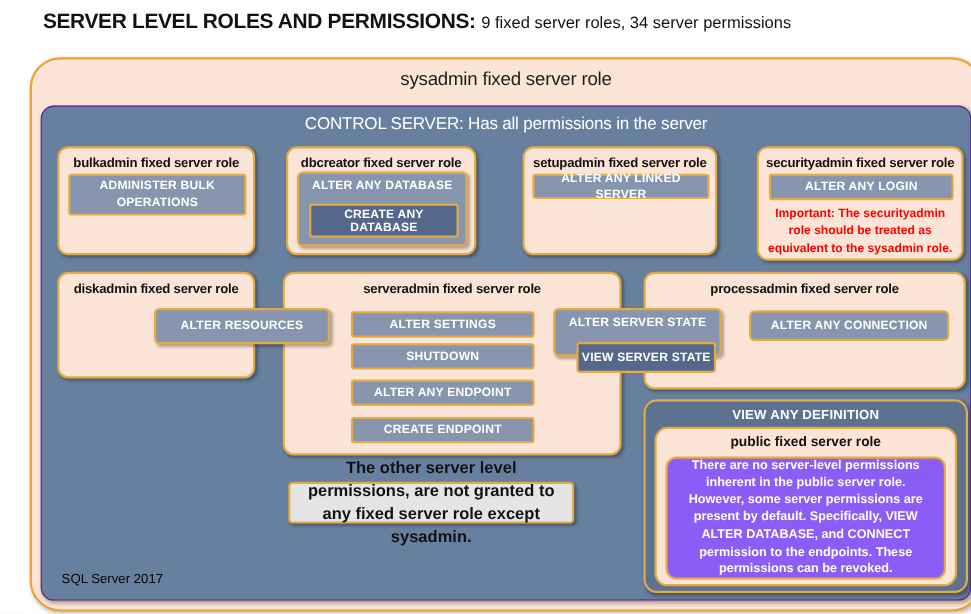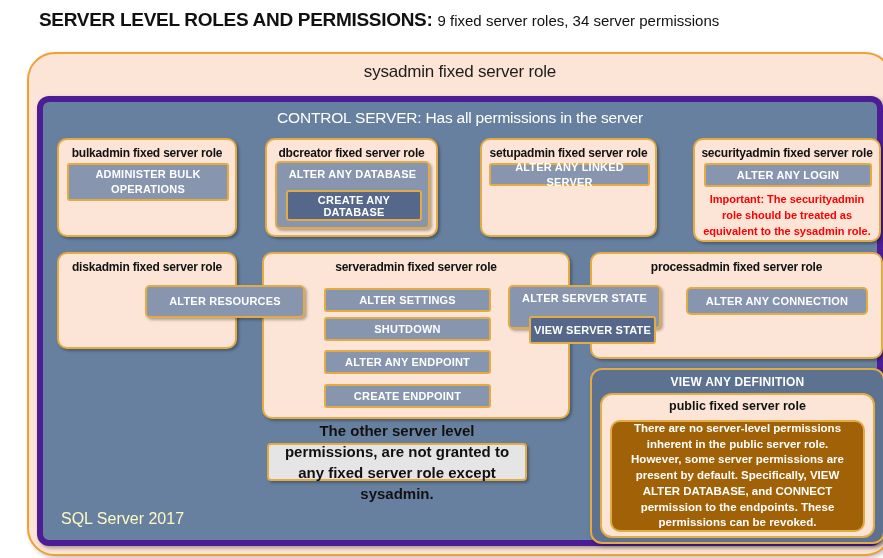--- a/index.html
+++ b/index.html
@@ -18,29 +18,29 @@
     background:#fce5d6;border:2px solid #f0a132;border-radius:28px;
     box-shadow:2px 2px 4px rgba(0,0,0,0.25);
   }
   .sysadmin-title{
     position:absolute;left:0;right:0;top:8px;text-align:center;
     font-size:17px;color:#1c1c1c;letter-spacing:-0.2px;
   }
   
   .control-box{
     position:absolute;left:8px;top:42px;width:846px;height:450px;
-    background:#68809f;border:6px solid #4c1d95;border-radius:12px;
+    background:#68809f;border:1px solid #4c1d95;border-radius:12px;
     box-shadow:2px 2px 4px rgba(0,0,0,0.35);
   }
   .control-title{
     position:absolute;left:0;right:0;top:7px;text-align:center;
     font-size:15.5px;color:#ffffff;letter-spacing:-0.2px;
   }
   .control-footer{
-    position:absolute;left:18px;bottom:12px;font-size:16px;color:#fef9c3;
+    position:absolute;left:18px;bottom:12px;font-size:12px;color:#000000;
   }
   
   .role-box{
     position:absolute;background:#fce5d6;border:2px solid #e2ab43;border-radius:10px;
     box-shadow:2px 2px 3px rgba(0,0,0,0.3);
   }
   .role-title{
     position:absolute;left:0;right:0;top:6px;text-align:center;
     font-size:12px;font-weight:bold;color:#111111;letter-spacing:-0.2px;white-space:nowrap;
   }
@@ -89,21 +89,21 @@
   .public-box{
     position:absolute;left:8px;top:23px;width:275px;height:145px;
     background:#fce5d6;border:2px solid #e2ab43;border-radius:12px;
   }
   .public-title{
     position:absolute;left:0;right:0;top:4px;text-align:center;
     font-size:12.5px;font-weight:bold;color:#111111;
   }
   .public-note{
     position:absolute;left:8px;top:25px;width:255px;height:112px;
-    background:#a16207;border:2px solid #e2ab43;border-radius:10px;
+    background:#8b5cf6;border:2px solid #e2ab43;border-radius:10px;
     color:#ffffff;font-size:11.5px;font-weight:bold;line-height:1.37;
     display:flex;align-items:center;justify-content:center;text-align:center;
     padding:4px 8px;
   }
 </style>
 </head>
 <body>
 
 <div id="stage">
 

